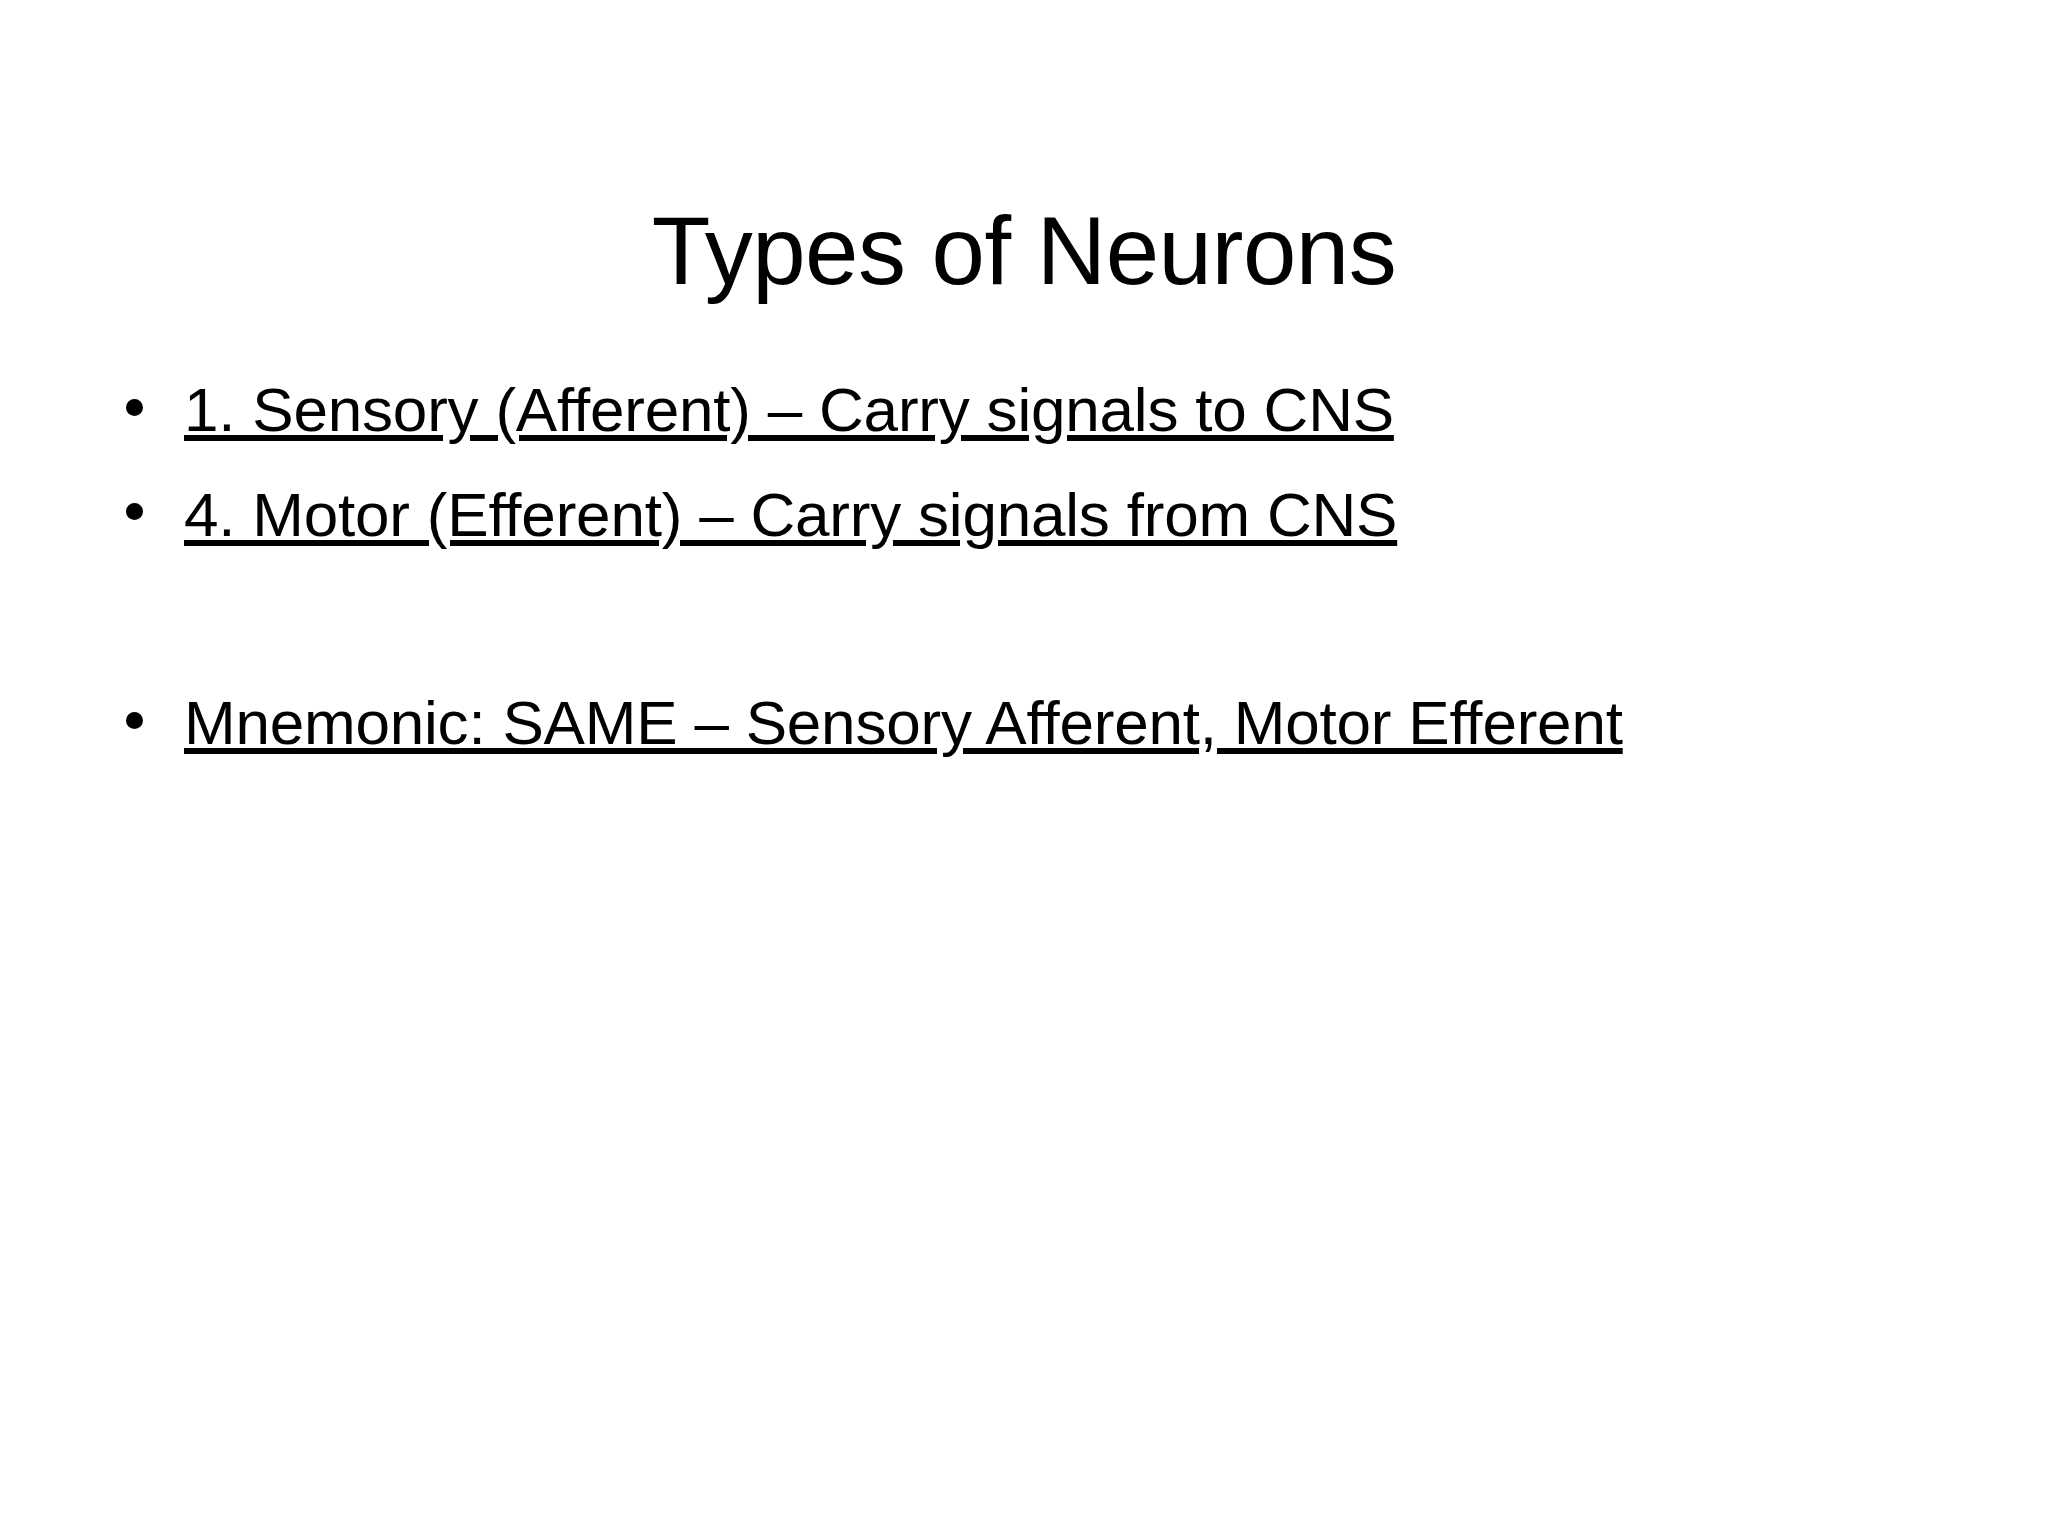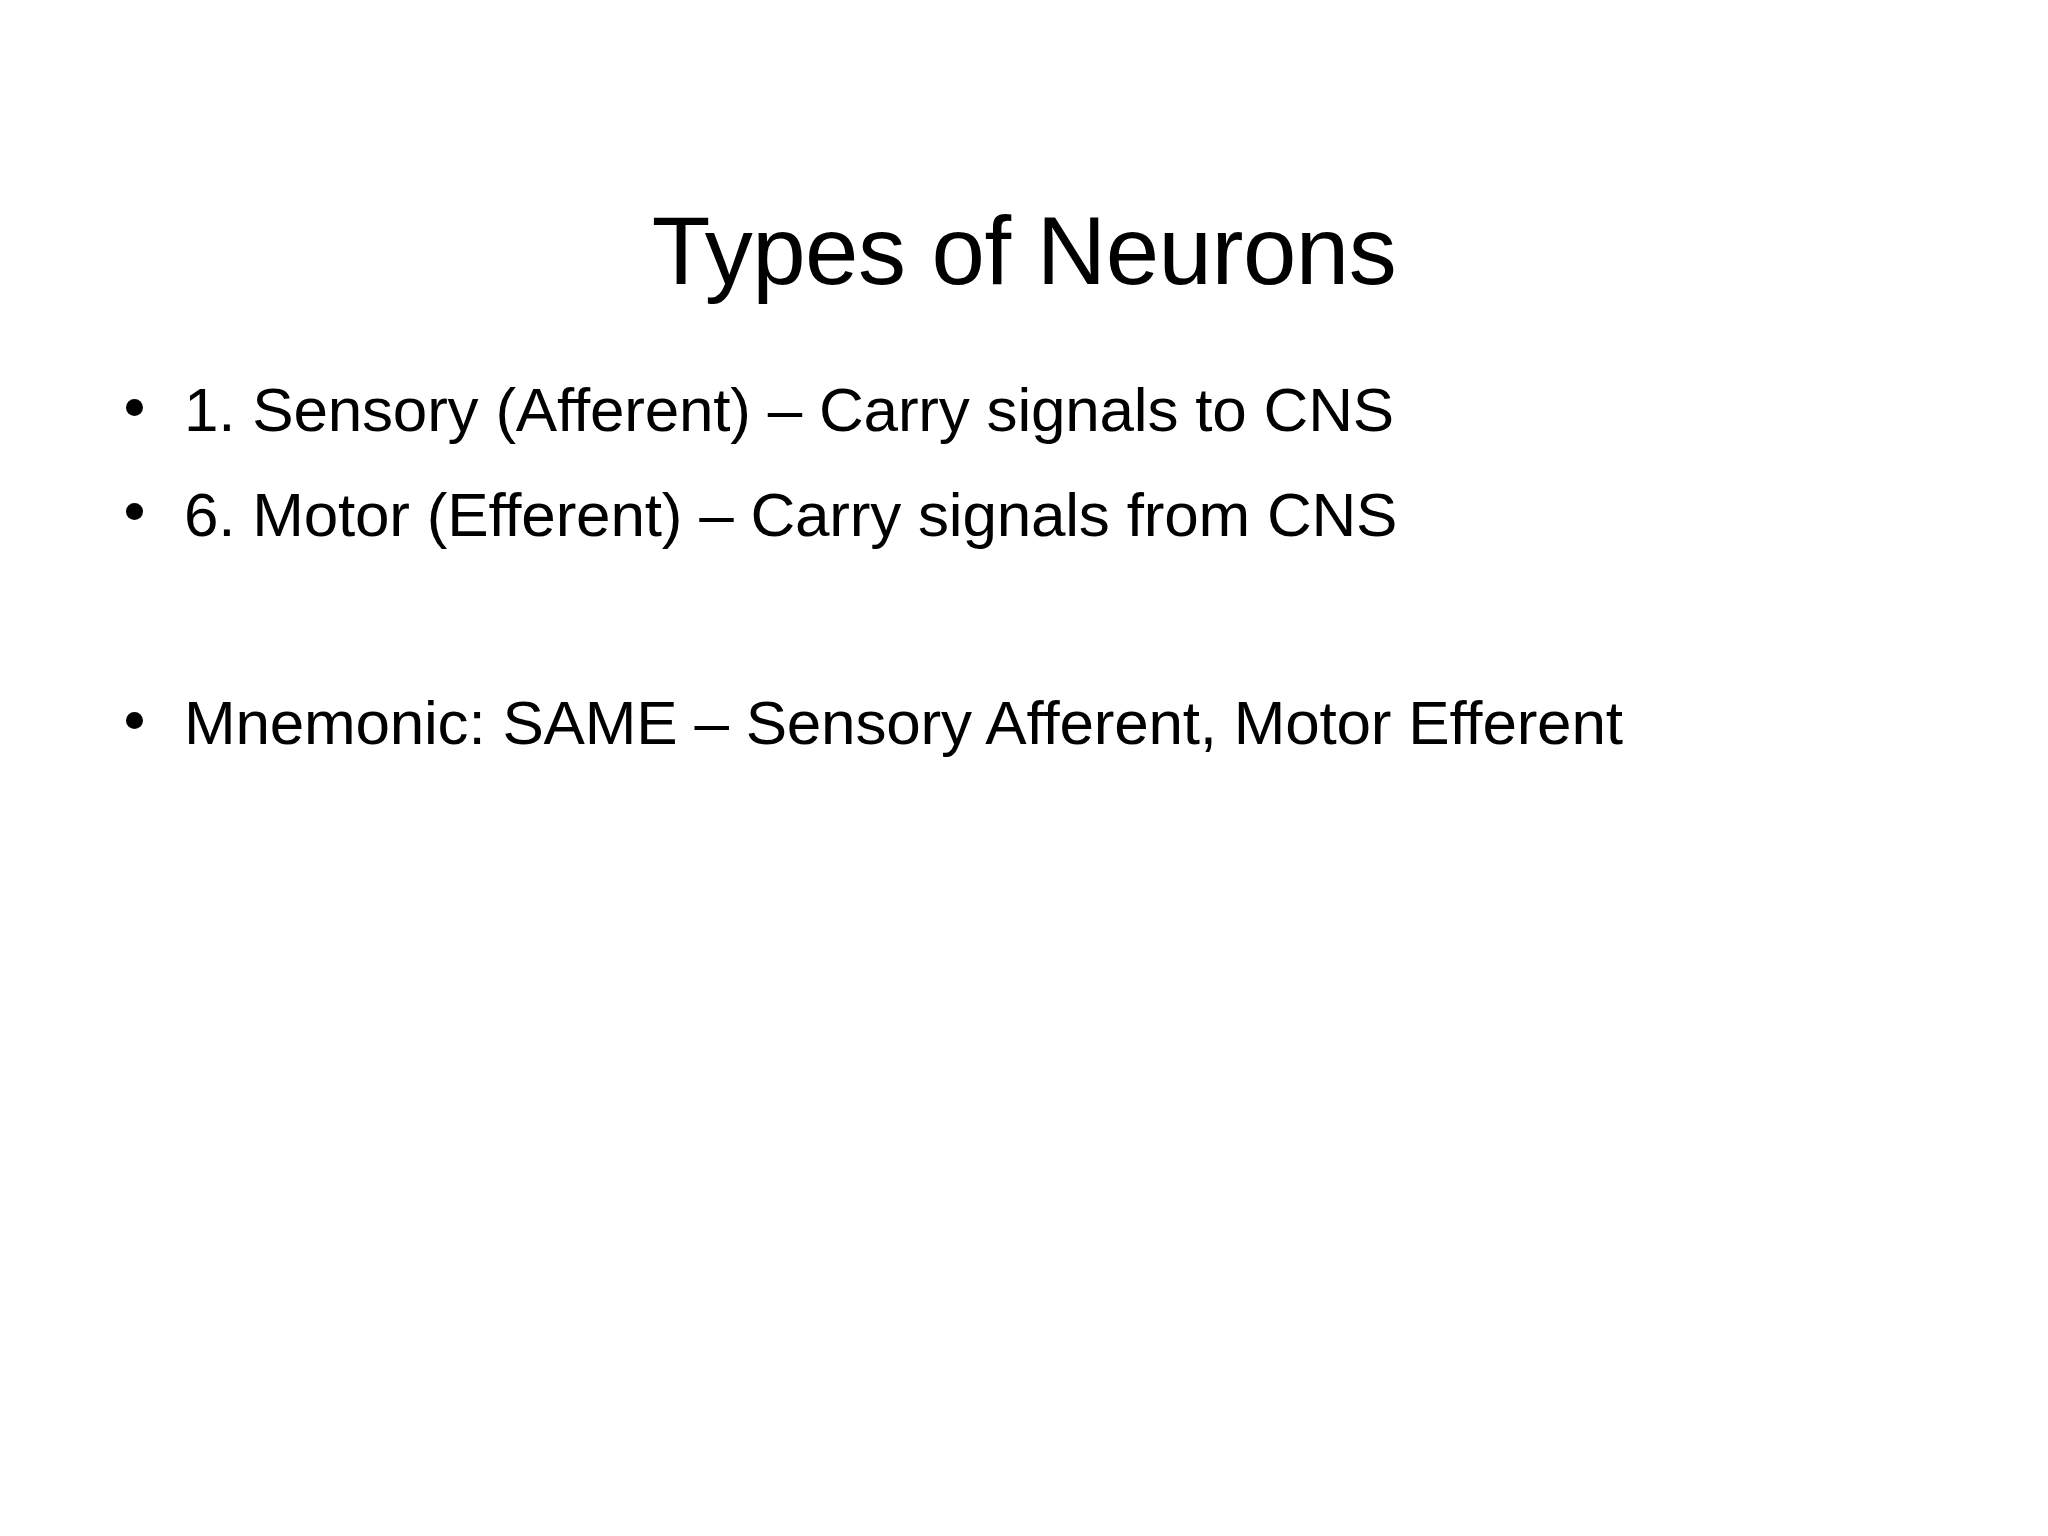--- a/index.html
+++ b/index.html
@@ -66,20 +66,21 @@
     top: 0.46em;
     width: 17px;
     height: 17px;
     border-radius: 50%;
     background: #000000;
     display: block;
   }
 
   .bullet-text {
     display: block;
+    text-decoration: underline;
   }
 
   
   .spacer-item {
     display: block;
     height: 104px;
   }
 
   .mnemonic-item {
     margin-bottom: 2px;
@@ -94,21 +95,21 @@
 
   <div class="body-list">
 
     <div class="bullet-item">
       <span class="bullet-dot"></span>
       <span class="bullet-text">1. Sensory (Afferent) – Carry signals to CNS</span>
     </div>
 
     <div class="bullet-item">
       <span class="bullet-dot"></span>
-      <span class="bullet-text">6. Motor (Efferent) – Carry signals from CNS</span>
+      <span class="bullet-text">4. Motor (Efferent) – Carry signals from CNS</span>
     </div>
 
 
     <div class="spacer-item"></div>
 
     <div class="bullet-item mnemonic-item">
       <span class="bullet-dot"></span>
       <span class="bullet-text">Mnemonic: SAME – Sensory Afferent, Motor Efferent</span>
     </div>
 

